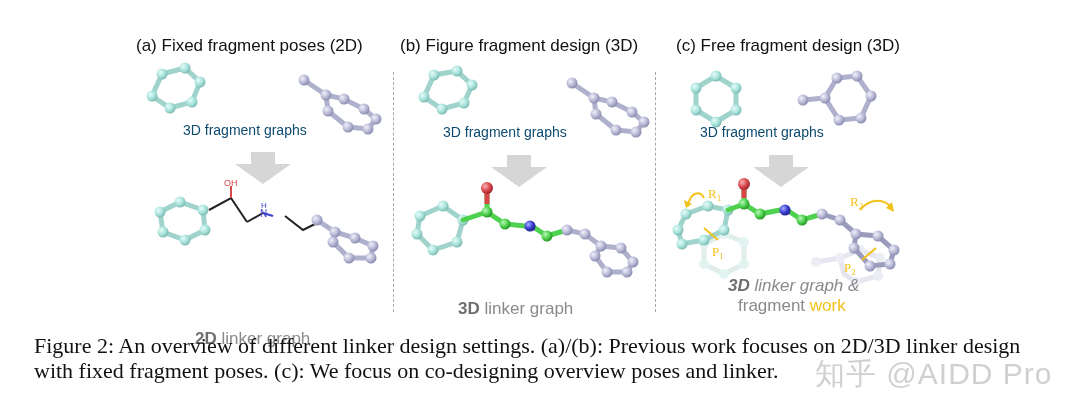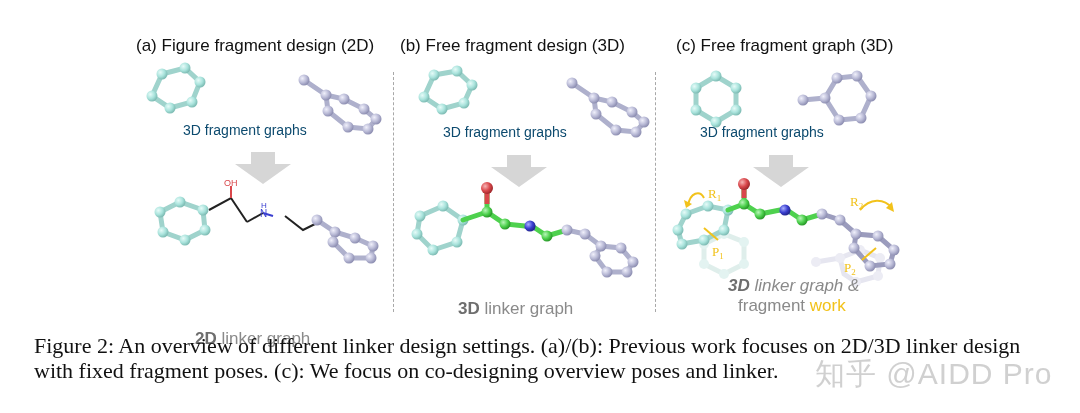--- a/index.html
+++ b/index.html
@@ -11,23 +11,23 @@
   .linker-label b { color:#6e6e6e; }
   .poses { color:#f2c21b; }
   .sep { position:absolute; width:0; border-left:1.5px dashed #a8a8a8; }
   .caption { position:absolute; left:34px; top:333px; width:1030px; font-family:"Liberation Serif", serif; font-size:22px; line-height:25px; color:#111; }
   .watermark { position:absolute; left:815px; top:354px; font-family:"Liberation Sans", sans-serif; font-size:30px; color:rgba(200,200,200,0.85); white-space:nowrap; letter-spacing:1px; }
   svg { position:absolute; overflow:visible; }
 </style>
 </head>
 <body>
 
-<div class="abs panel-title" style="left:136px; top:36px;">(a) Figure fragment design (2D)</div>
-<div class="abs panel-title" style="left:400px; top:36px;">(b) Free fragment design (3D)</div>
-<div class="abs panel-title" style="left:676px; top:36px;">(c) Free fragment graph (3D)</div>
+<div class="abs panel-title" style="left:136px; top:36px;">(a) Fixed fragment poses (2D)</div>
+<div class="abs panel-title" style="left:400px; top:36px;">(b) Figure fragment design (3D)</div>
+<div class="abs panel-title" style="left:676px; top:36px;">(c) Free fragment design (3D)</div>
 
 <div class="sep" style="left:393px; top:72px; height:240px;"></div>
 <div class="sep" style="left:655px; top:72px; height:240px;"></div>
 
 <svg width="0" height="0" style="position:absolute">
   <defs>
     <radialGradient id="gTeal" cx="35%" cy="35%" r="65%">
       <stop offset="0%" stop-color="#e6fbf8"></stop>
         <stop offset="60%" stop-color="#a9e3dc"></stop>
         <stop offset="100%" stop-color="#7fbdb5"></stop>

